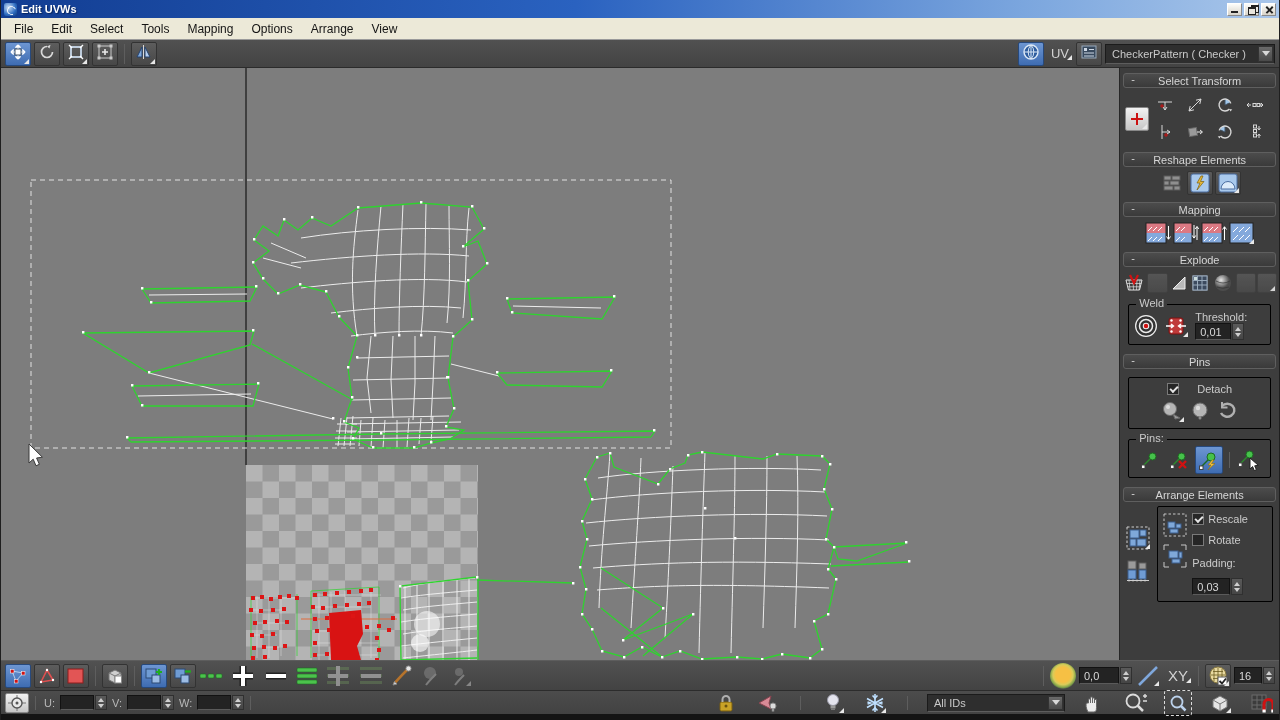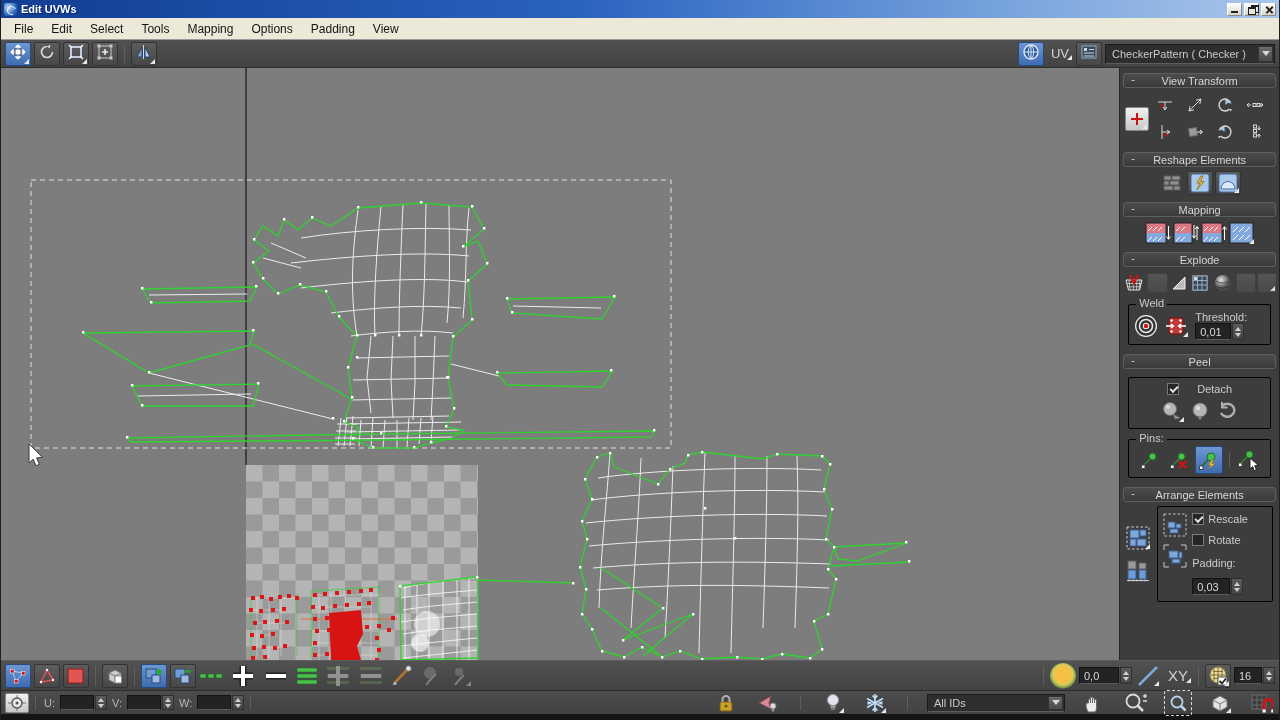--- a/index.html
+++ b/index.html
@@ -99,21 +99,21 @@
     </span>
   </div>
 
   <div class="menubar">
     <span class="menu-item">File</span>
     <span class="menu-item">Edit</span>
     <span class="menu-item">Select</span>
     <span class="menu-item">Tools</span>
     <span class="menu-item">Mapping</span>
     <span class="menu-item">Options</span>
-    <span class="menu-item">Padding</span>
+    <span class="menu-item">Arrange</span>
     <span class="menu-item">View</span>
   </div>
 
   <div class="toolbar top">
     <span class="tbtn active fly">
       <span><svg width="18" height="18">
             <g stroke="#fff" stroke-width="1.6" fill="none">
               <path d="M9,2 V16 M2,9 H16"></path>
               <path d="M9,2 l-2.5,2.8 M9,2 l2.5,2.8 M9,16 l-2.5,-2.8 M9,16 l2.5,-2.8 M2,9 l2.8,-2.5 M2,9 l2.8,2.5 M16,9 l-2.8,-2.5 M16,9 l-2.8,2.5"></path>
             </g>
@@ -271,21 +271,21 @@
 
         <path fill="#ffffff" stroke="#3a3a3a" stroke-width="1" d="M28,376 l0,19 l4.2,-3.8 l2.8,6.6 l3.4,-1.5 l-2.8,-6.3 l5.8,-0.8 Z"></path>
       </svg>
     </div>
 
     <div class="sidepanel">
 
       <div class="rollout">
         <div class="rhead">
           <span class="minus">-</span>
-          <span>View Transform</span>
+          <span>Select Transform</span>
         </div>
         <div class="rbody" style="display:flex;align-items:center;gap:3px;padding-left:5px;">
           <span class="pbtn light fly" style="width:24px;height:24px;">
             <svg width="14" height="14">
                 <path d="M7,1 V13 M1,7 H13" stroke="#c11" stroke-width="2"></path>
               </svg>
           </span>
           <span style="display:grid;grid-template-columns:repeat(4,1fr);gap:1px 4px;">
             <span class="pbtn" style="height:26px">
                 <svg width="18" height="18">
@@ -511,21 +511,21 @@
                   </span>
               </span>
             </span>
           </div>
         </div>
       </div>
 
       <div class="rollout">
         <div class="rhead">
           <span class="minus">-</span>
-          <span>Peel</span>
+          <span>Pins</span>
         </div>
         <div class="rbody">
           <div class="gbox" style="padding:5px 4px;">
             <div class="prow" style="justify-content:center;gap:18px;margin-bottom:4px;">
               <span class="cb checked"></span>
               <span class="plabel">Detach</span>
             </div>
             <div class="prow">
               <span class="pbtn fly">
                   <svg width="22" height="20">

